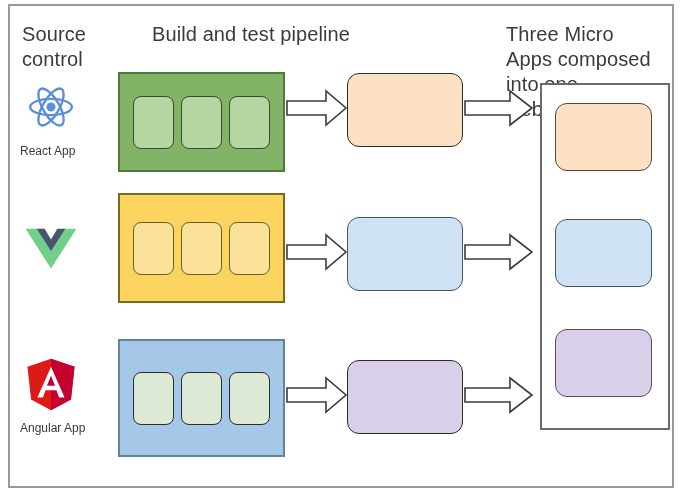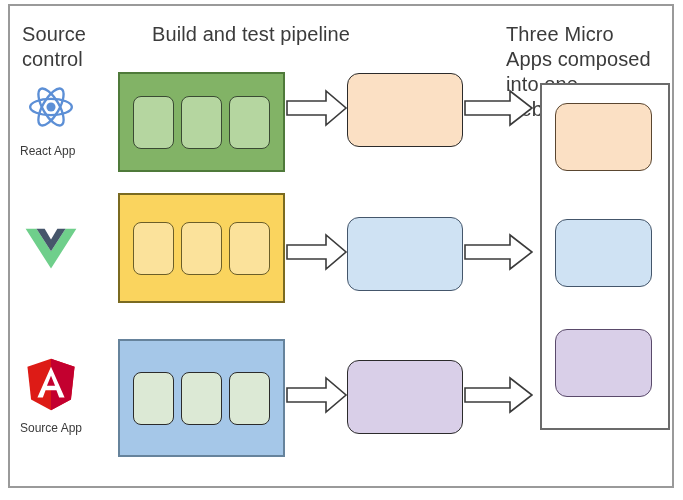--- a/index.html
+++ b/index.html
@@ -171,21 +171,21 @@
     </svg>
   </div>
 
   <div class="source-item" id="source-angular">
     <svg class="source-logo" viewBox="0 0 64 64">
       <polygon points="32,4 58,13 54,49 32,61 10,49 6,13" fill="#DD1B16"></polygon>
       <polygon points="32,4 32,61 54,49 58,13" fill="#C3002F"></polygon>
       <path d="M32 13 L47 47 L41 47 L38 39 L26 39 L23 47 L17 47 Z" fill="#ffffff"></path>
       <path d="M32 23 L36.5 34 L27.5 34 Z" fill="#C3002F"></path>
     </svg>
-    <div class="source-label">Source App</div>
+    <div class="source-label">Angular App</div>
   </div>
 
   <div class="pipeline" id="pipeline-react">
     <div class="stage"></div>
     <div class="stage"></div>
     <div class="stage"></div>
   </div>
   <div class="pipeline" id="pipeline-vue">
     <div class="stage"></div>
     <div class="stage"></div>

